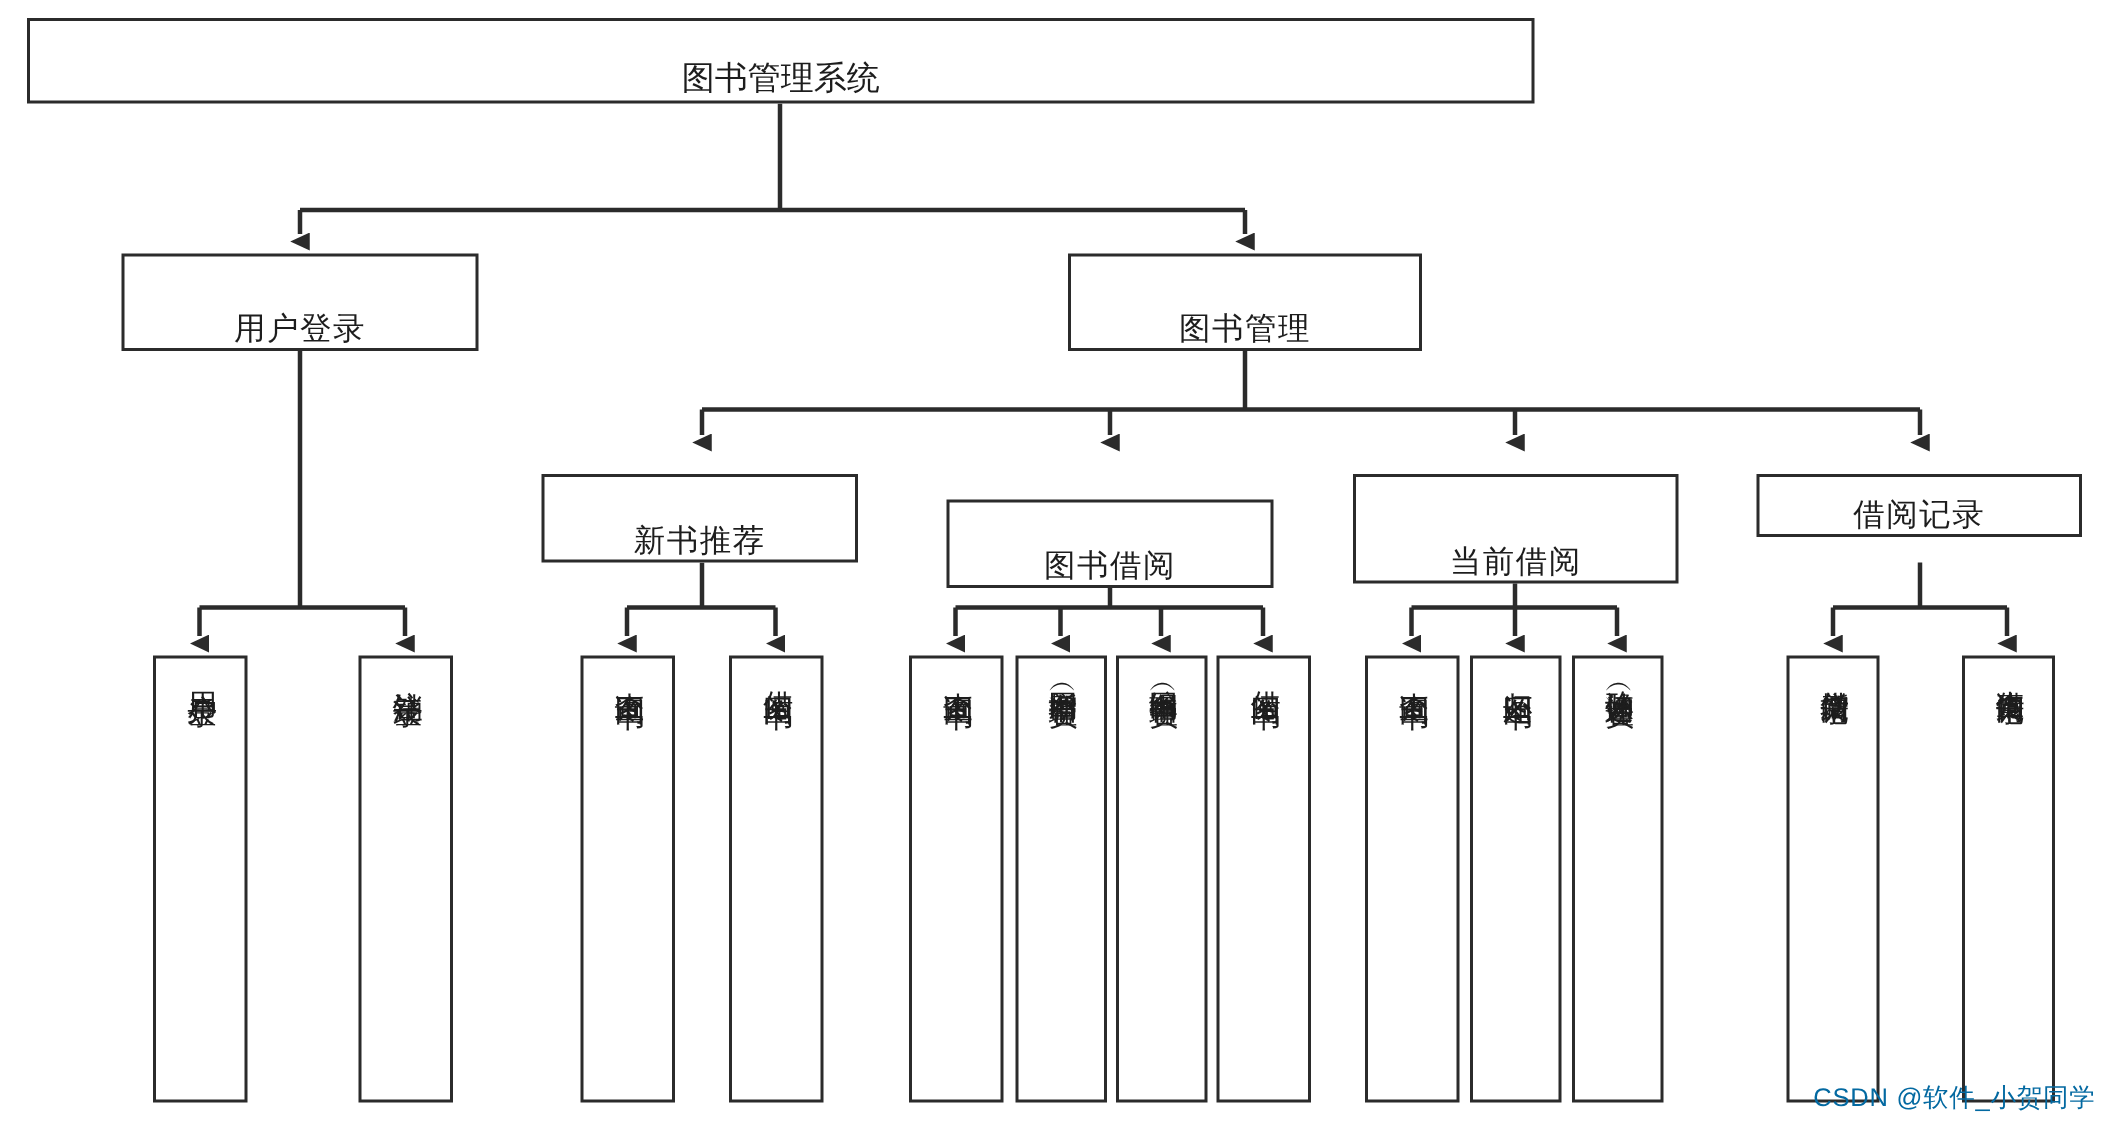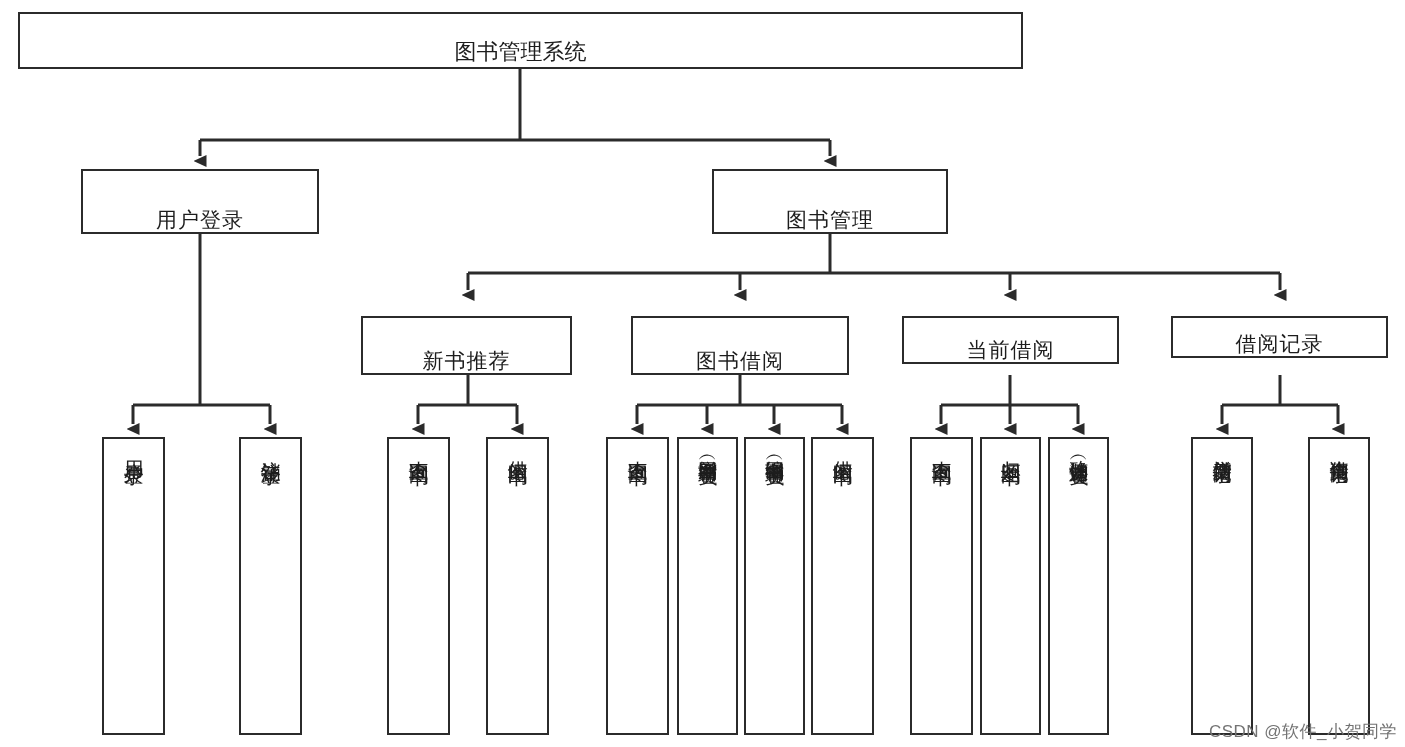--- a/index.html
+++ b/index.html
@@ -56,21 +56,21 @@
   }
   .vtext.small{
     font-size:19px;
     letter-spacing:1px;
   }
   .watermark{
     position:absolute;
     right:8px;
     bottom:4px;
     font-size:17px;
-    color:#737373;
+    color:#0369a1;
     letter-spacing:0.5px;
     z-index:5;
     white-space:nowrap;
     user-select:none;
     margin-left:40px;
   }
 </style>
 </head>
 <body>
 
@@ -133,24 +133,24 @@
   <div class="node h" style="left:81px;top:169px;width:238px;height:65px;">
     <span>用户登录</span>
   </div>
   <div class="node h" style="left:712px;top:169px;width:236px;height:65px;">
     <span>图书管理</span>
   </div>
 
   <div class="node h" style="left:361px;top:316px;width:211px;height:59px;">
     <span>新书推荐</span>
   </div>
-  <div class="node h" style="left:631px;top:316px;width:218px;height:59px;">
+  <div class="node h" style="left:631px;top:333px;width:218px;height:59px;">
     <span>图书借阅</span>
   </div>
-  <div class="node h" style="left:902px;top:316px;width:217px;height:48px;">
+  <div class="node h" style="left:902px;top:316px;width:217px;height:73px;">
     <span>当前借阅</span>
   </div>
   <div class="node h" style="left:1171px;top:316px;width:217px;height:42px;">
     <span>借阅记录</span>
   </div>
 
   <div class="node v" style="left:102px;top:437px;width:63px;height:298px;">
     <span class="vtext">用户登录</span>
   </div>
   <div class="node v" style="left:239px;top:437px;width:63px;height:298px;">

